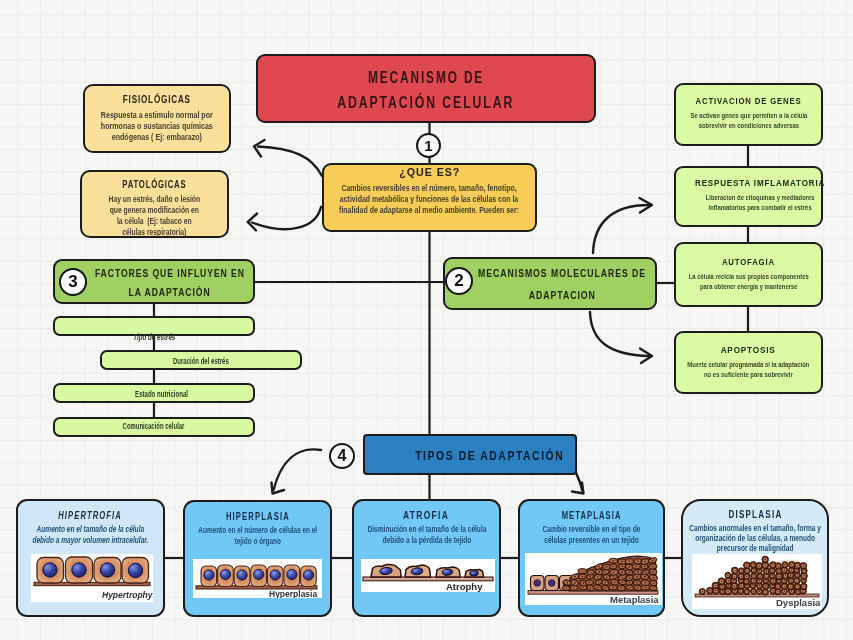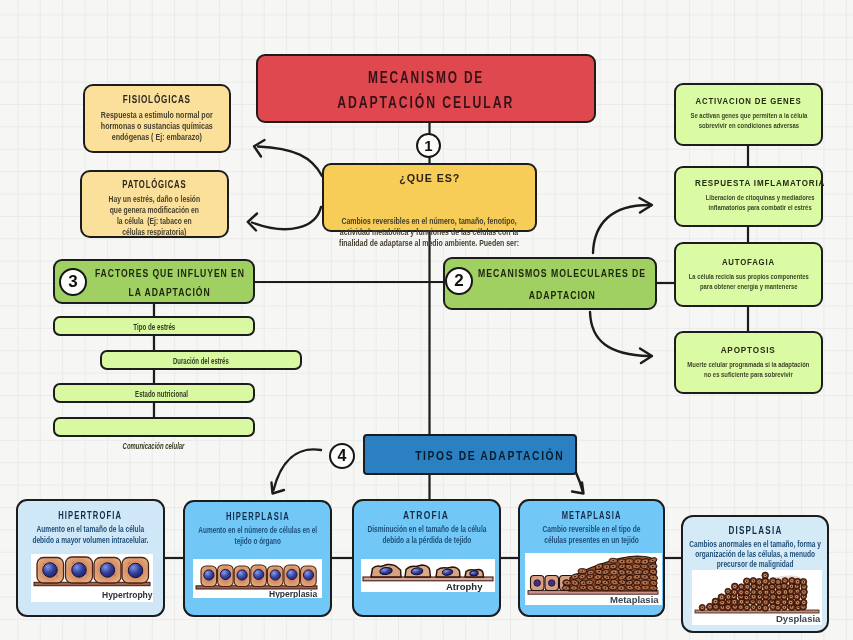--- a/index.html
+++ b/index.html
@@ -50,21 +50,21 @@
     </svg>
 
 <div class="box" style="left:256px;top:54px;width:340px;height:69px;background:#e0484f;border-radius:9px;border-width:2.6px;">
       <div class="col" style="padding-top:10px;">
         <div style="white-space:nowrap;text-align:center;font-size:16px;font-weight:bold;color:#331317;line-height:24px;letter-spacing:2.5px;transform:scaleX(0.743);transform-origin:50% 50%;">MECANISMO DE</div>
         <div style="white-space:nowrap;text-align:center;font-size:16px;font-weight:bold;color:#331317;line-height:25px;letter-spacing:2.5px;transform:scaleX(0.765);transform-origin:50% 50%;">ADAPTACIÓN CELULAR</div>
       </div>
     </div>
 <div class="circ" style="left:416px;top:132.5px;width:25px;height:25px;font-size:15px;line-height:21px;">1</div>
 <div class="box" style="left:322px;top:163px;width:215px;height:69px;background:#f7cc57;border-radius:9px;border-width:2.4px;">
-      <div class="col" style="padding-top:6px;gap:27px;">
+      <div class="col" style="">
         <div style="white-space:nowrap;text-align:center;font-size:11.5px;font-weight:bold;color:#2b2317;line-height:15px;letter-spacing:1px;transform:scaleX(0.931);transform-origin:50% 50%;">¿QUE ES?</div>
         <div style="white-space:nowrap;text-align:center;font-size:8.6px;font-weight:bold;color:#45402f;line-height:11.3px;letter-spacing:0.0px;transform:scaleX(0.810);transform-origin:50% 50%;margin-top:2.5px;">Cambios reversibles en el número, tamaño, fenotipo,<br>actividad metabólica y funciones de las células con la<br>finalidad de adaptarse al medio ambiente. Pueden ser:</div>
       </div>
     </div>
 <div class="box" style="left:83px;top:84px;width:148px;height:69px;background:#fbe09c;border-radius:10px;border-width:2.4px;">
       <div class="col" style="padding-top:7px;">
         <div style="white-space:nowrap;text-align:center;font-size:10px;font-weight:bold;color:#2b2317;line-height:14px;letter-spacing:1px;transform:scaleX(0.813);transform-origin:50% 50%;">FISIOLÓGICAS</div>
         <div style="white-space:nowrap;text-align:center;font-size:8.6px;font-weight:bold;color:#45402f;line-height:11.4px;letter-spacing:0.0px;transform:scaleX(0.825);transform-origin:50% 50%;margin-top:2.5px;">Respuesta a estimulo normal por<br>hormonas o sustancias químicas<br>endógenas ( Ej: embarazo)</div>
       </div>
     </div>
@@ -75,36 +75,36 @@
       </div>
     </div>
 <div class="box" style="left:53px;top:259px;width:202px;height:45px;background:#9fd061;border-radius:9px;border-width:2.4px;">
       <div class="col" style="padding-top:4px;">
         <div style="white-space:nowrap;text-align:center;font-size:11px;font-weight:bold;color:#20270f;line-height:16px;letter-spacing:1.2px;transform:scaleX(0.782);transform-origin:50% 50%;margin-left:32px;">FACTORES QUE INFLUYEN EN</div>
         <div style="white-space:nowrap;text-align:center;font-size:11px;font-weight:bold;color:#20270f;line-height:17px;letter-spacing:1.2px;transform:scaleX(0.781);transform-origin:50% 50%;margin-left:32px;margin-top:2.5px;">LA ADAPTACIÓN</div>
       </div>
     </div>
 <div class="circ" style="left:59px;top:268px;width:28px;height:28px;font-size:17px;line-height:24px;">3</div>
 <div class="box" style="left:53px;top:316px;width:202px;height:20px;background:#d9f8a2;border-radius:7px;border-width:2.2px;">
-      <div class="col" style="padding-top:2px;">
+      <div class="col" style="padding-top:12px;font-style:italic;">
         <div style="white-space:nowrap;text-align:center;font-size:8.4px;font-weight:bold;color:#333c22;line-height:15px;letter-spacing:0.0px;transform:scaleX(0.740);transform-origin:50% 50%;">Tipo de estrés</div>
       </div>
     </div>
 <div class="box" style="left:53px;top:349.5px;width:202px;height:20px;background:#d9f8a2;border-radius:7px;border-width:2.2px;margin-left:47px;">
       <div class="col" style="padding-top:2px;">
         <div style="white-space:nowrap;text-align:center;font-size:8.4px;font-weight:bold;color:#333c22;line-height:15px;letter-spacing:0.0px;transform:scaleX(0.718);transform-origin:50% 50%;">Duración del estrés</div>
       </div>
     </div>
 <div class="box" style="left:53px;top:383px;width:202px;height:20px;background:#d9f8a2;border-radius:7px;border-width:2.2px;">
       <div class="col" style="padding-top:2px;margin-left:16px;">
         <div style="white-space:nowrap;text-align:center;font-size:8.4px;font-weight:bold;color:#333c22;line-height:15px;letter-spacing:0.0px;transform:scaleX(0.723);transform-origin:50% 50%;">Estado nutricional</div>
       </div>
     </div>
 <div class="box" style="left:53px;top:416.5px;width:202px;height:20px;background:#d9f8a2;border-radius:7px;border-width:2.2px;">
-      <div class="col" style="padding-top:20px;font-style:italic;">
+      <div class="col" style="padding-top:0;">
         <div style="white-space:nowrap;text-align:center;font-size:8.4px;font-weight:bold;color:#333c22;line-height:15px;letter-spacing:0.0px;transform:scaleX(0.710);transform-origin:50% 50%;">Comunicación celular</div>
       </div>
     </div>
 <div class="box" style="left:443px;top:257px;width:214px;height:53px;background:#9fd061;border-radius:9px;border-width:2.4px;">
       <div class="col" style="padding-top:6px;">
         <div style="white-space:nowrap;text-align:center;font-size:11px;font-weight:bold;color:#20270f;line-height:17px;letter-spacing:1.2px;transform:scaleX(0.792);transform-origin:50% 50%;margin-left:24px;">MECANISMOS MOLECULARES DE</div>
         <div style="white-space:nowrap;text-align:center;font-size:11px;font-weight:bold;color:#20270f;line-height:19px;letter-spacing:1.2px;transform:scaleX(0.793);transform-origin:50% 50%;margin-left:24px;margin-top:4px;">ADAPTACION</div>
       </div>
     </div>
 <div class="circ" style="left:445px;top:266.5px;width:28px;height:28px;font-size:17px;line-height:24px;">2</div>
@@ -131,21 +131,21 @@
         <div style="white-space:nowrap;text-align:center;font-size:9.5px;font-weight:bold;color:#242c12;line-height:13px;letter-spacing:1px;transform:scaleX(0.856);transform-origin:50% 50%;margin-bottom:4px;">APOPTOSIS</div>
         <div style="white-space:nowrap;text-align:center;font-size:7.8px;font-weight:bold;color:#3c4429;line-height:10.2px;letter-spacing:0.0px;transform:scaleX(0.759);transform-origin:50% 50%;">Muerte celular programada si la adaptación<br>no es suficiente para sobrevivir</div>
       </div>
     </div>
 <div class="box" style="left:323px;top:434px;width:214px;height:41px;background:#2a80c1;border-radius:4px;border-width:2.6px;margin-left:40px;">
       <div class="col" style="padding-top:11px;">
         <div style="white-space:nowrap;text-align:center;font-size:13px;font-weight:bold;color:#0c1b2b;line-height:17px;letter-spacing:2px;transform:scaleX(0.795);transform-origin:50% 50%;margin-left:40px;">TIPOS DE ADAPTACIÓN</div>
       </div>
     </div>
 <div class="circ" style="left:329px;top:442.5px;width:26px;height:26px;font-size:16px;line-height:22px;">4</div>
-<div class="box" style="left:16px;top:499px;width:149px;height:118px;background:#cfe7f7;border-radius:11px;border-width:2.6px;">
+<div class="box" style="left:16px;top:499px;width:149px;height:118px;background:#cfe7f7;border-radius:11px;border-width:2.6px;font-style:italic;">
       <div class="col" style="padding-top:8px;">
         <div style="white-space:nowrap;text-align:center;font-size:10px;font-weight:bold;color:#132c47;line-height:13px;letter-spacing:1.5px;transform:scaleX(0.759);transform-origin:50% 50%;margin-bottom:3px;">HIPERTROFIA</div>
         <div style="white-space:nowrap;text-align:center;font-size:8.2px;font-weight:bold;color:#1d4e79;line-height:10.8px;letter-spacing:0.0px;transform:scaleX(0.801);transform-origin:50% 50%;">Aumento en el tamaño de la célula<br>debido a mayor volumen intracelular.</div>
       </div>
       <div style="position:absolute;left:13px;top:53px;width:122px;height:48px;background:#fff;z-index:3;"><svg width="122" height="48" viewBox="0 0 122 48">
 <defs>
 <radialGradient id="hnuc" cx="35%" cy="30%" r="75%">
               <stop offset="0%" stop-color="#7e93e4"></stop>
               <stop offset="55%" stop-color="#33409c"></stop>
               <stop offset="100%" stop-color="#1b2366"></stop>
@@ -556,21 +556,21 @@
             <ellipse cx="120.1" cy="8.6" rx="1.1" ry="0.8" fill="#3a150c"></ellipse>
           </g>
           <g transform="rotate(-17 127.7 7.4)">
             <ellipse cx="127.7" cy="7.4" rx="4.4" ry="2.4" fill="#9a5638" stroke="#2a0f08" stroke-width="0.9"></ellipse>
             <ellipse cx="127.7" cy="7.4" rx="2.3" ry="1.3" fill="#c08456"></ellipse>
             <ellipse cx="127.7" cy="7.4" rx="1.1" ry="0.7" fill="#3a150c"></ellipse>
           </g>
 <text x="85" y="49.5" font-size="9.5" font-weight="bold" fill="#3a4450" font-family="Liberation Sans,sans-serif">Metaplasia</text>
         </svg></div>
     </div>
-<div class="box" style="left:681px;top:499px;width:148px;height:118px;background:#d5eaf7;border-radius:12px;border-width:2.6px;margin-top:16px;">
+<div class="box" style="left:681px;top:499px;width:148px;height:118px;background:#d5eaf7;border-radius:20px;border-width:2.6px;">
       <div class="col" style="padding-top:7px;">
         <div style="white-space:nowrap;text-align:center;font-size:10px;font-weight:bold;color:#132c47;line-height:13px;letter-spacing:1.5px;transform:scaleX(0.808);transform-origin:50% 50%;margin-bottom:3px;">DISPLASIA</div>
         <div style="white-space:nowrap;text-align:center;font-size:8.2px;font-weight:bold;color:#1d4e79;line-height:10.2px;letter-spacing:0.0px;transform:scaleX(0.802);transform-origin:50% 50%;">Cambios anormales en el tamaño, forma y<br>organización de las células, a menudo<br>precursor de malignidad</div>
       </div>
       <div style="position:absolute;left:9px;top:53px;width:130px;height:55px;background:#fff;z-index:3;"><svg width="130" height="55" viewBox="0 0 130 55">
 <rect x="3" y="40" width="124" height="3" fill="#c08a76" stroke="#3a1d12" stroke-width="0.8"></rect>
 <path d="M 14 40 L 18 33 Q 38 26 58 16 Q 78 6 98 5.5 Q 110 5.5 112 11 L 113 40 Z" fill="#eedbcd"></path>
           <circle cx="10.3" cy="37.5" r="3.1" fill="#6e3017" stroke="#260d05" stroke-width="0.8"></circle>
           <circle cx="10.3" cy="37.5" r="1.6" fill="#cf9a70"></circle>
           <circle cx="10.3" cy="37.5" r="0.7" fill="#2a0e06"></circle>

